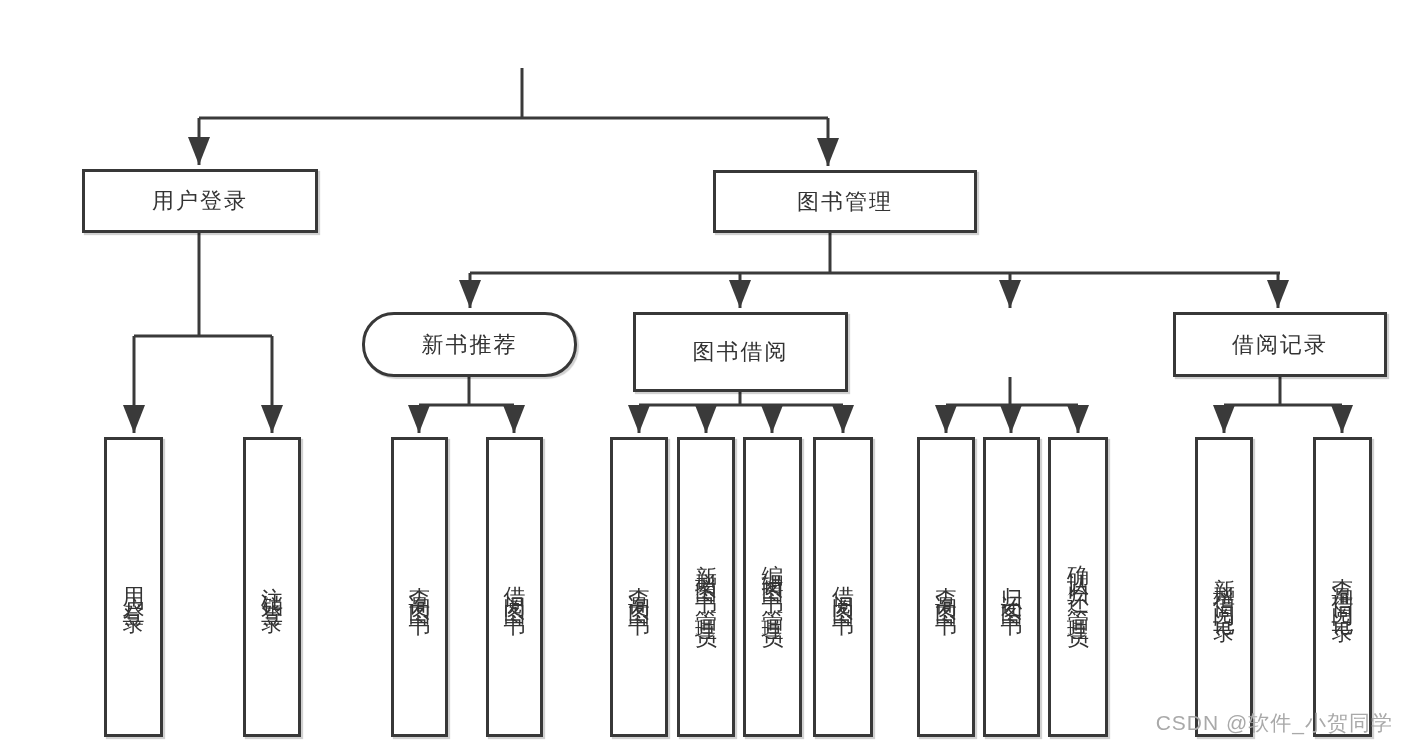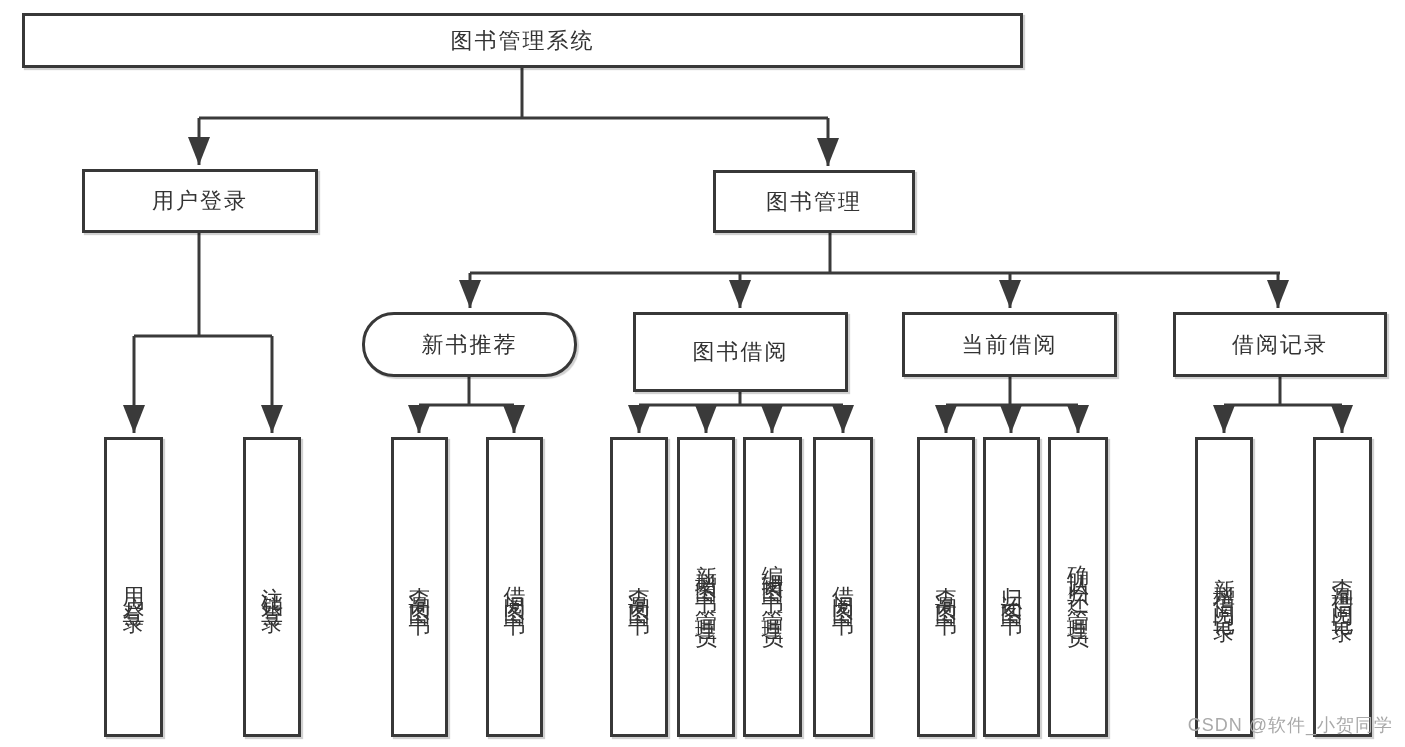--- a/index.html
+++ b/index.html
@@ -44,21 +44,21 @@
     writing-mode: vertical-rl;
     text-orientation: mixed;
     letter-spacing: 9px;
     line-height: 1;
     white-space: nowrap;
   }
   .watermark {
     position: absolute;
     right: 12px;
     bottom: 10px;
-    font-size: 18px;
+    font-size: 21px;
     color: #a9a9a9;
     letter-spacing: 1px;
     white-space: nowrap;
     pointer-events: none;
     margin-top: 12px;
   }
 </style>
 </head>
 <body>
 
@@ -107,28 +107,26 @@
       <line x1="1011" y1="405" x2="1011" y2="433" marker-end="url(#arrow)"></line>
       <line x1="1078" y1="405" x2="1078" y2="433" marker-end="url(#arrow)"></line>
 
       <path d="M1280,377 L1280,405"></path>
       <path d="M1224,405 L1342,405"></path>
       <line x1="1224" y1="405" x2="1224" y2="433" marker-end="url(#arrow)"></line>
       <line x1="1342" y1="405" x2="1342" y2="433" marker-end="url(#arrow)"></line>
     </g>
   </svg>
 
-  <div class="node h" style="left:22px; top:13px; width:1001px; height:55px;">图书管理系统</div>
 
   <div class="node h" style="left:82px; top:169px; width:236px; height:64px;">用户登录</div>
-  <div class="node h" style="left:713px; top:170px; width:202px; height:63px;">图书管理</div>
+  <div class="node h" style="left:713px; top:170px; width:264px; height:63px;">图书管理</div>
 
   <div class="node h" style="left:362px; top:312px; width:215px; height:65px;border-radius:32px;">新书推荐</div>
   <div class="node h" style="left:633px; top:312px; width:215px; height:80px;">图书借阅</div>
-  <div class="node h" style="left:902px; top:312px; width:215px; height:65px;">当前借阅</div>
   <div class="node h" style="left:1173px; top:312px; width:214px; height:65px;">借阅记录</div>
 
   <div class="node v" style="left:104px; top:437px; width:59px; height:300px;">
     <span class="vtext">用户登录</span>
   </div>
   <div class="node v" style="left:243px; top:437px; width:58px; height:300px;">
     <span class="vtext">注销登录</span>
   </div>
   <div class="node v" style="left:391px; top:437px; width:57px; height:300px;">
     <span class="vtext">查询图书</span>

